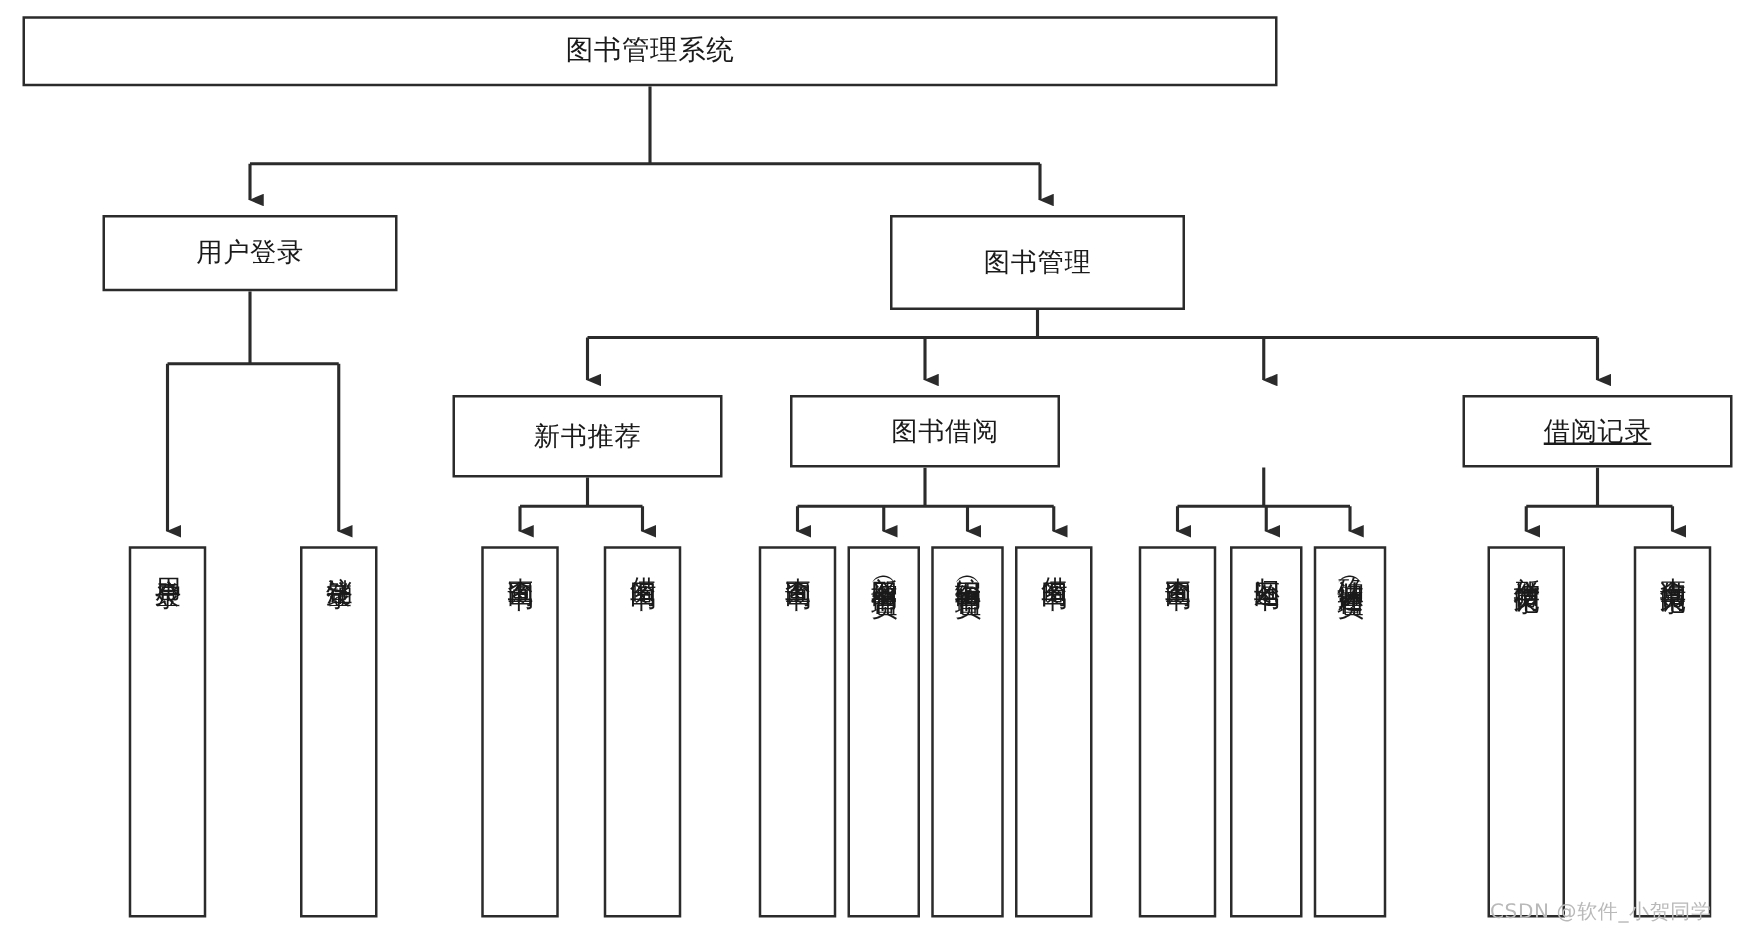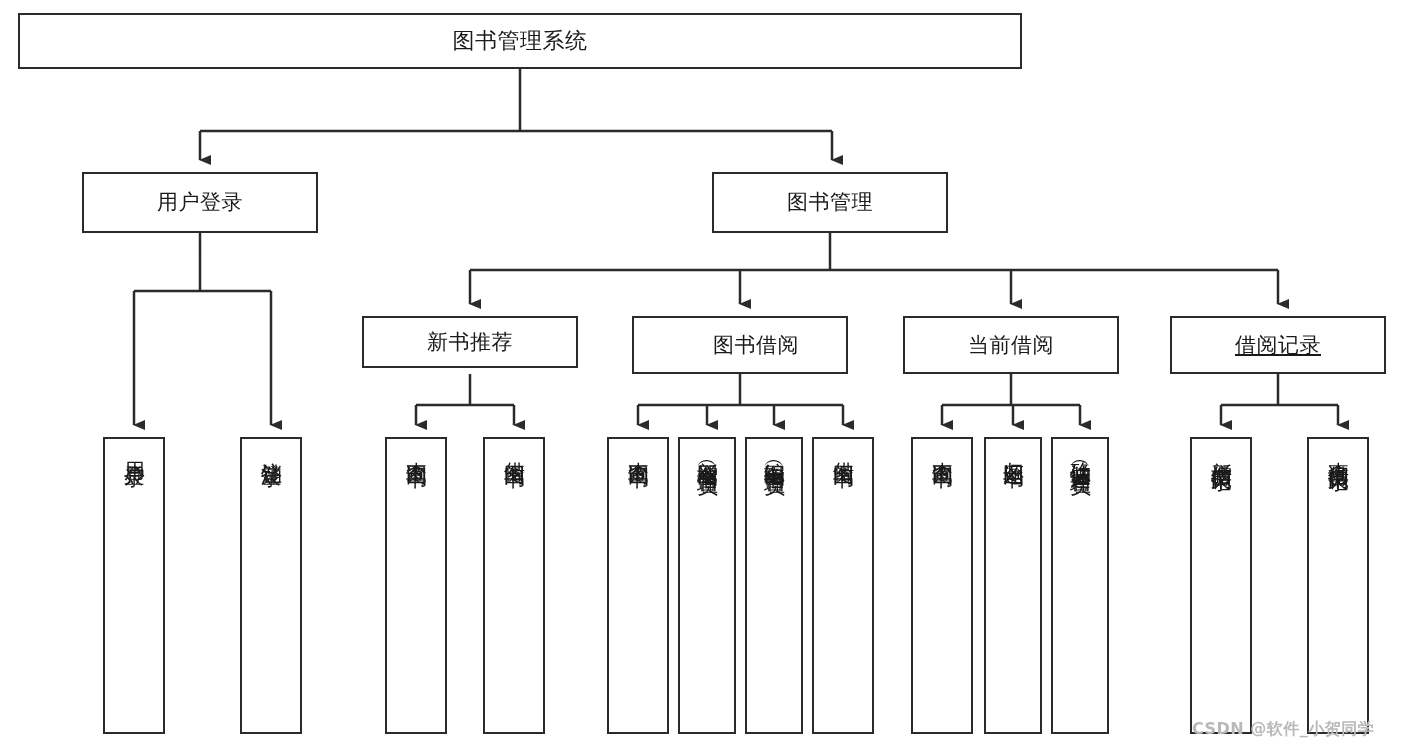--- a/index.html
+++ b/index.html
@@ -124,32 +124,29 @@
     </g>
   </svg>
 
   <div class="node horiz root" style="left: 18px; top: 13px; width: 1004px; height: 56px; border-color: rgb(43, 43, 43); color: rgb(26, 26, 26);">
     <span class="cap">图书管理系统</span>
   </div>
 
   <div class="node horiz" style="left: 82px; top: 172px; width: 236px; height: 61px; border-color: rgb(43, 43, 43); color: rgb(26, 26, 26);">
     <span class="cap">用户登录</span>
   </div>
-  <div class="node horiz" style="left: 712px; top: 172px; width: 236px; height: 61px; border-color: rgb(43, 43, 43); color: rgb(26, 26, 26);">
+  <div class="node horiz" style="left: 712px; top: 172px; width: 236px; height: 76px; border-color: rgb(43, 43, 43); color: rgb(26, 26, 26);">
     <span class="cap">图书管理</span>
   </div>
 
-  <div class="node horiz" style="left: 362px; top: 316px; width: 216px; height: 52px; border-color: rgb(43, 43, 43); color: rgb(26, 26, 26);">
+  <div class="node horiz" style="left: 362px; top: 316px; width: 216px; height: 66px; border-color: rgb(43, 43, 43); color: rgb(26, 26, 26);">
     <span class="cap">新书推荐</span>
   </div>
   <div class="node horiz" style="left: 632px; top: 316px; width: 216px; height: 58px; border-color: rgb(43, 43, 43); color: rgb(26, 26, 26); padding-left: 32px;">
     <span class="cap">图书借阅</span>
-  </div>
-  <div class="node horiz" style="left: 903px; top: 316px; width: 216px; height: 58px; border-color: rgb(43, 43, 43); color: rgb(26, 26, 26);">
-    <span class="cap">当前借阅</span>
   </div>
   <div class="node horiz" style="left: 1170px; top: 316px; width: 216px; height: 58px; border-color: rgb(43, 43, 43); color: rgb(26, 26, 26); text-decoration: underline;">
     <span class="cap">借阅记录</span>
   </div>
 
   <div class="node vert" style="left: 103px; top: 437px; width: 62px; height: 297px; border-color: rgb(43, 43, 43); color: rgb(26, 26, 26);">
     <span class="cap">用户登录</span>
   </div>
   <div class="node vert" style="left: 240px; top: 437px; width: 62px; height: 297px; border-color: rgb(43, 43, 43); color: rgb(26, 26, 26);">
     <span class="cap">注销登录</span>
@@ -181,15 +178,15 @@
   <div class="node vert" style="left: 1051px; top: 437px; width: 58px; height: 297px; border-color: rgb(43, 43, 43); color: rgb(26, 26, 26);">
     <span class="cap">确认归还（管理员）</span>
   </div>
   <div class="node vert" style="left: 1190px; top: 437px; width: 62px; height: 297px; border-color: rgb(43, 43, 43); color: rgb(26, 26, 26);">
     <span class="cap">新增借阅记录</span>
   </div>
   <div class="node vert" style="left: 1307px; top: 437px; width: 62px; height: 297px; border-color: rgb(43, 43, 43); color: rgb(26, 26, 26);">
     <span class="cap">查询借阅记录</span>
   </div>
 
-  <div class="watermark" style="left: 1192px; top: 719px; color: rgb(185, 185, 185); font-weight: bold;">CSDN @软件_小贺同学</div>
+  <div class="watermark" style="left: 1192px; top: 719px; color: rgb(185, 185, 185);">CSDN @软件_小贺同学</div>
 
 </div>
 
 </body></html>

